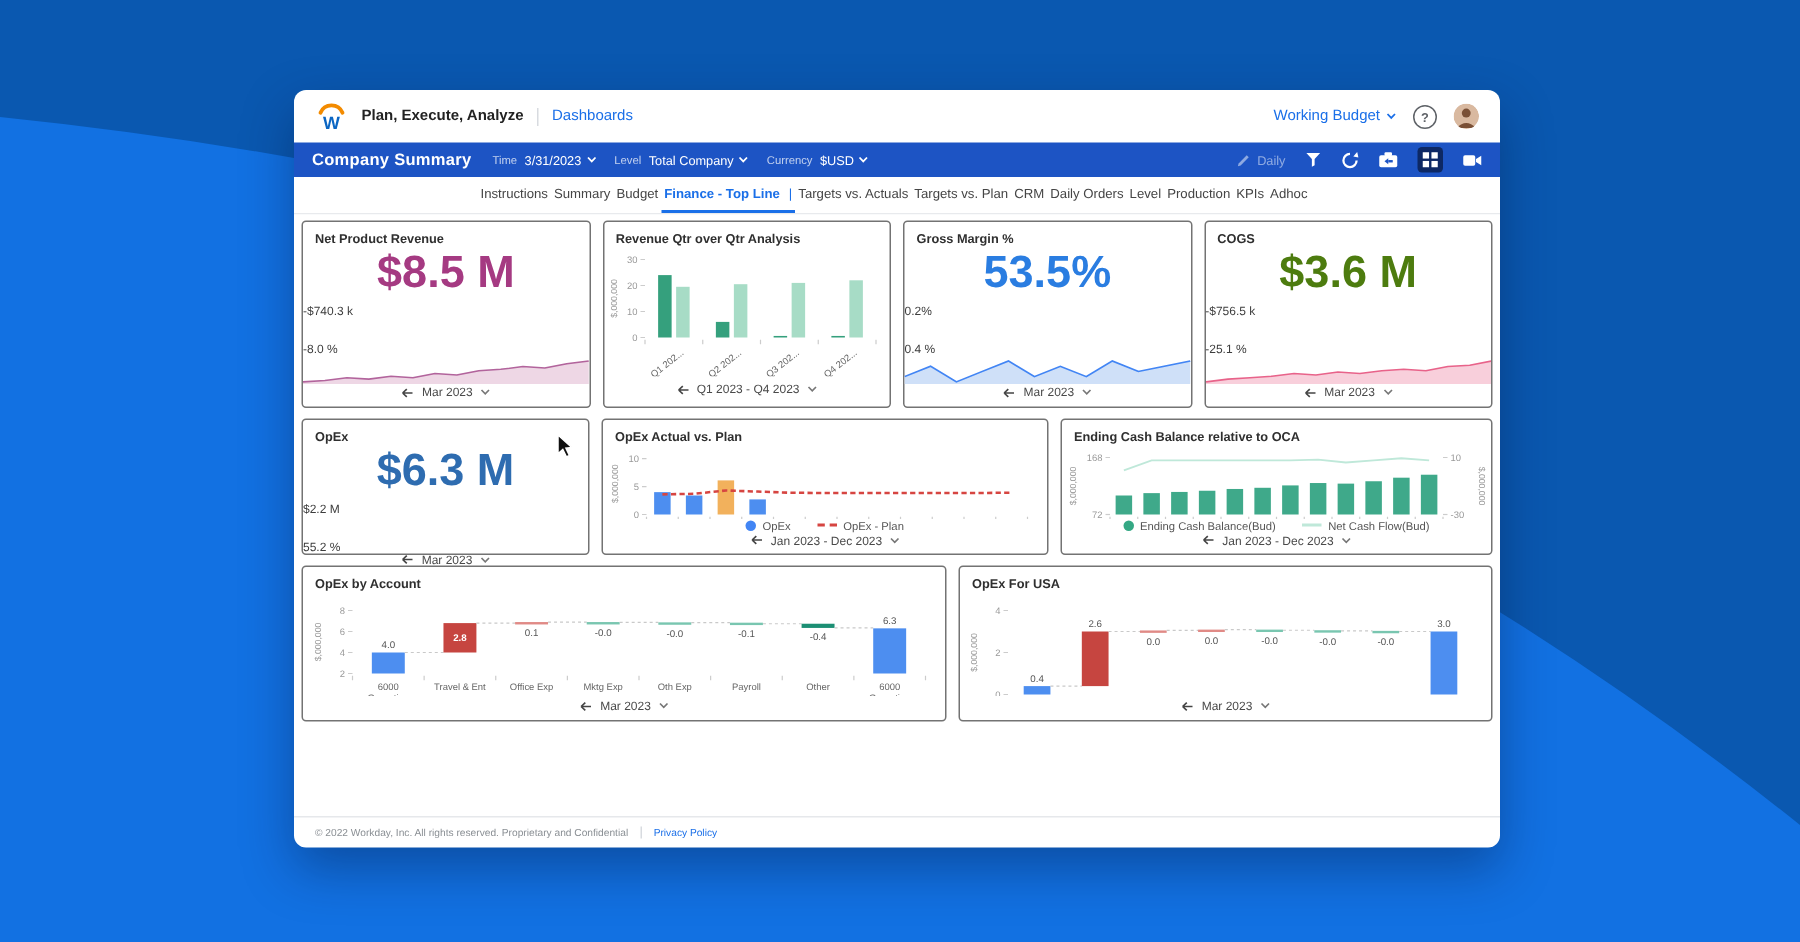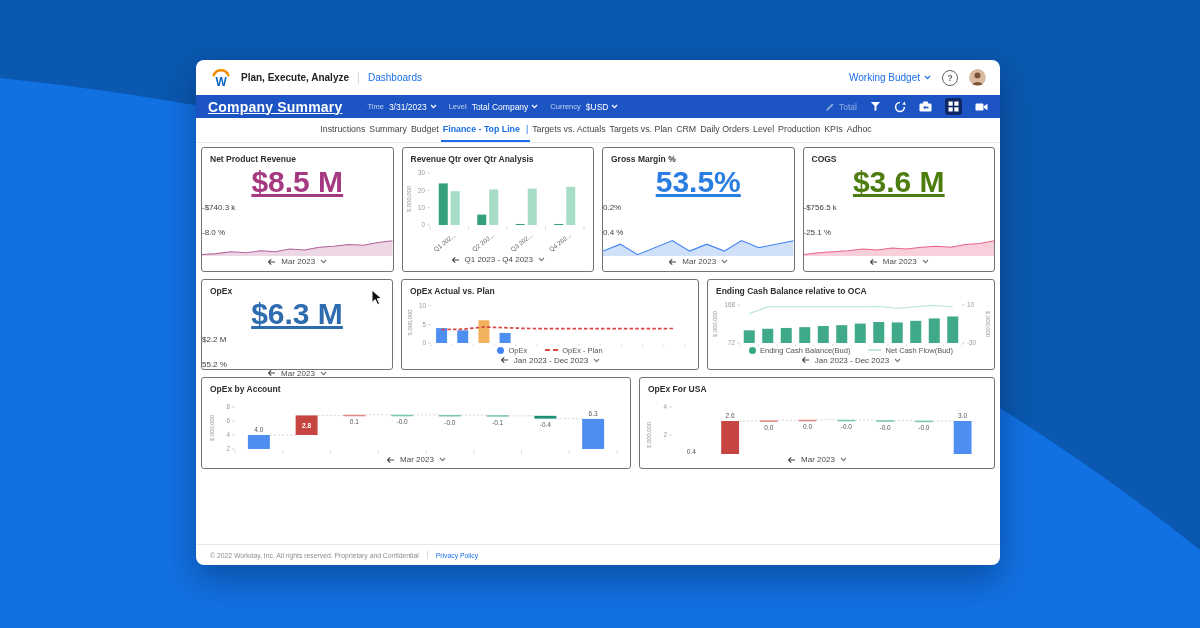--- a/index.html
+++ b/index.html
@@ -19,21 +19,21 @@
   .dash-link{font-size:10px;color:#1a6fe8;cursor:pointer;}
   .topbar-right{margin-left:auto;display:flex;align-items:center;gap:11px;}
   .working-budget{font-size:10px;color:#1a6fe8;display:flex;align-items:center;gap:4px;cursor:pointer;}
   .help-circle{width:14px;height:14px;border:1.3px solid #5f6368;border-radius:50%;display:flex;
                align-items:center;justify-content:center;font-size:8.5px;color:#5f6368;font-weight:bold;cursor:pointer;}
   .avatar{width:17px;height:17px;border-radius:50%;overflow:hidden;display:block;cursor:pointer;}
 
   
   .toolbar{height:23px;background:#1d54c4;display:flex;align-items:center;padding:0 12px;
            color:#fff;flex:0 0 auto;}
-  .tb-title{font-size:14px;font-weight:bold;margin-right:25px;letter-spacing:.2px;text-decoration:underline;}
+  .tb-title{font-size:11px;font-weight:bold;margin-right:14px;letter-spacing:.2px;}
   .tb-group{display:flex;align-items:center;margin-right:12px;gap:5px;cursor:pointer;}
   .tb-label{font-size:7.5px;color:rgba(255,255,255,.72);}
   .tb-value{font-size:8.5px;color:#fff;display:flex;align-items:center;gap:3px;}
   .tb-icons{margin-left:auto;display:flex;align-items:center;gap:13px;}
   .tb-edit{display:flex;align-items:center;gap:4px;opacity:.5;font-size:8.5px;cursor:pointer;}
   .tb-btn{display:flex;align-items:center;justify-content:center;cursor:pointer;}
   .tb-btn.active{background:#0d2864;border-radius:3px;width:17px;height:17px;}
 
   
   .tabs{height:24px;display:flex;align-items:stretch;justify-content:center;
@@ -44,23 +44,23 @@
   .tab-pipe{margin-left:6px;font-weight:normal;color:#1a6fe8;}
 
   
   .content{flex:1;padding:4px 5px;display:flex;flex-direction:column;gap:7px;background:#fff;}
   .row{display:flex;gap:8px;}
   .card{border:1px solid #737373;border-radius:3px;background:#fff;display:flex;
         flex-direction:column;box-sizing:border-box;}
   .card-title{font-size:8.5px;font-weight:bold;color:#2f2f2f;padding:6px 8px 0;}
   .row1 .card{height:125px;flex:1;}
   .row2 .card{height:91px;}
-  .row3 .card{height:92px;}
-
-  .kpi-value{text-align:center;font-size:30px;font-weight:bold;margin-top:2px;line-height:1.05;text-decoration:underline;}
+  .row3 .card{height:104px;}
+
+  .kpi-value{text-align:center;font-size:30px;font-weight:bold;margin-top:2px;line-height:1.05;}
   .kpi-deltas{display:flex;justify-content:center;gap:16px;font-size:8px;color:#3d3d3d;margin-top:5px;flex-direction:column;}
   .spark{display:block;width:100%;height:26px;margin-top:auto;}
   .period-chip{height:17px;display:flex;align-items:center;justify-content:center;gap:5px;
                font-size:8px;color:#4a4a4a;margin-top:auto;padding-bottom:3px;cursor:pointer;}
   .chart-card svg.chart{display:block;margin:1px auto 0;}
   .legend{display:flex;justify-content:center;align-items:center;gap:18px;font-size:7.5px;
           color:#555;height:13px;}
   .lg-item{display:flex;align-items:center;gap:4px;cursor:pointer;}
   .lg-dot{width:7px;height:7px;border-radius:50%;display:inline-block;}
   .lg-dash{width:13px;height:0;display:inline-block;}
@@ -138,21 +138,21 @@
         <svg width="7" height="5" viewBox="0 0 7 5">
             <path d="M1 1 L3.5 3.6 L6 1" fill="none" stroke="#fff" stroke-width="1.2"></path>
           </svg>
         </span>
     </span>
     <div class="tb-icons">
       <span class="tb-edit">
         <svg width="10" height="10" viewBox="0 0 12 12">
           <path d="M1.5 10.5 L2.1 8.3 L8.6 1.8 L10.2 3.4 L3.7 9.9 Z" fill="#fff"></path>
           </svg>
-        <span>Total</span>
+        <span>Daily</span>
       </span>
       <span class="tb-btn">
         <svg width="11" height="11" viewBox="0 0 12 12">
           <path d="M1 1 H11 L7 5.5 V10 L5 11 V5.5 Z" fill="#fff"></path>
           </svg>
       </span>
       <span class="tb-btn">
         <svg width="12" height="12" viewBox="0 0 12 12">
           <path d="M6 1.6 A4.4 4.4 0 1 0 10.4 6" fill="none" stroke="#fff" stroke-width="1.5"></path>
           <polygon points="10.8,0.4 11.6,4 8.2,3.4" fill="#fff"></polygon>

